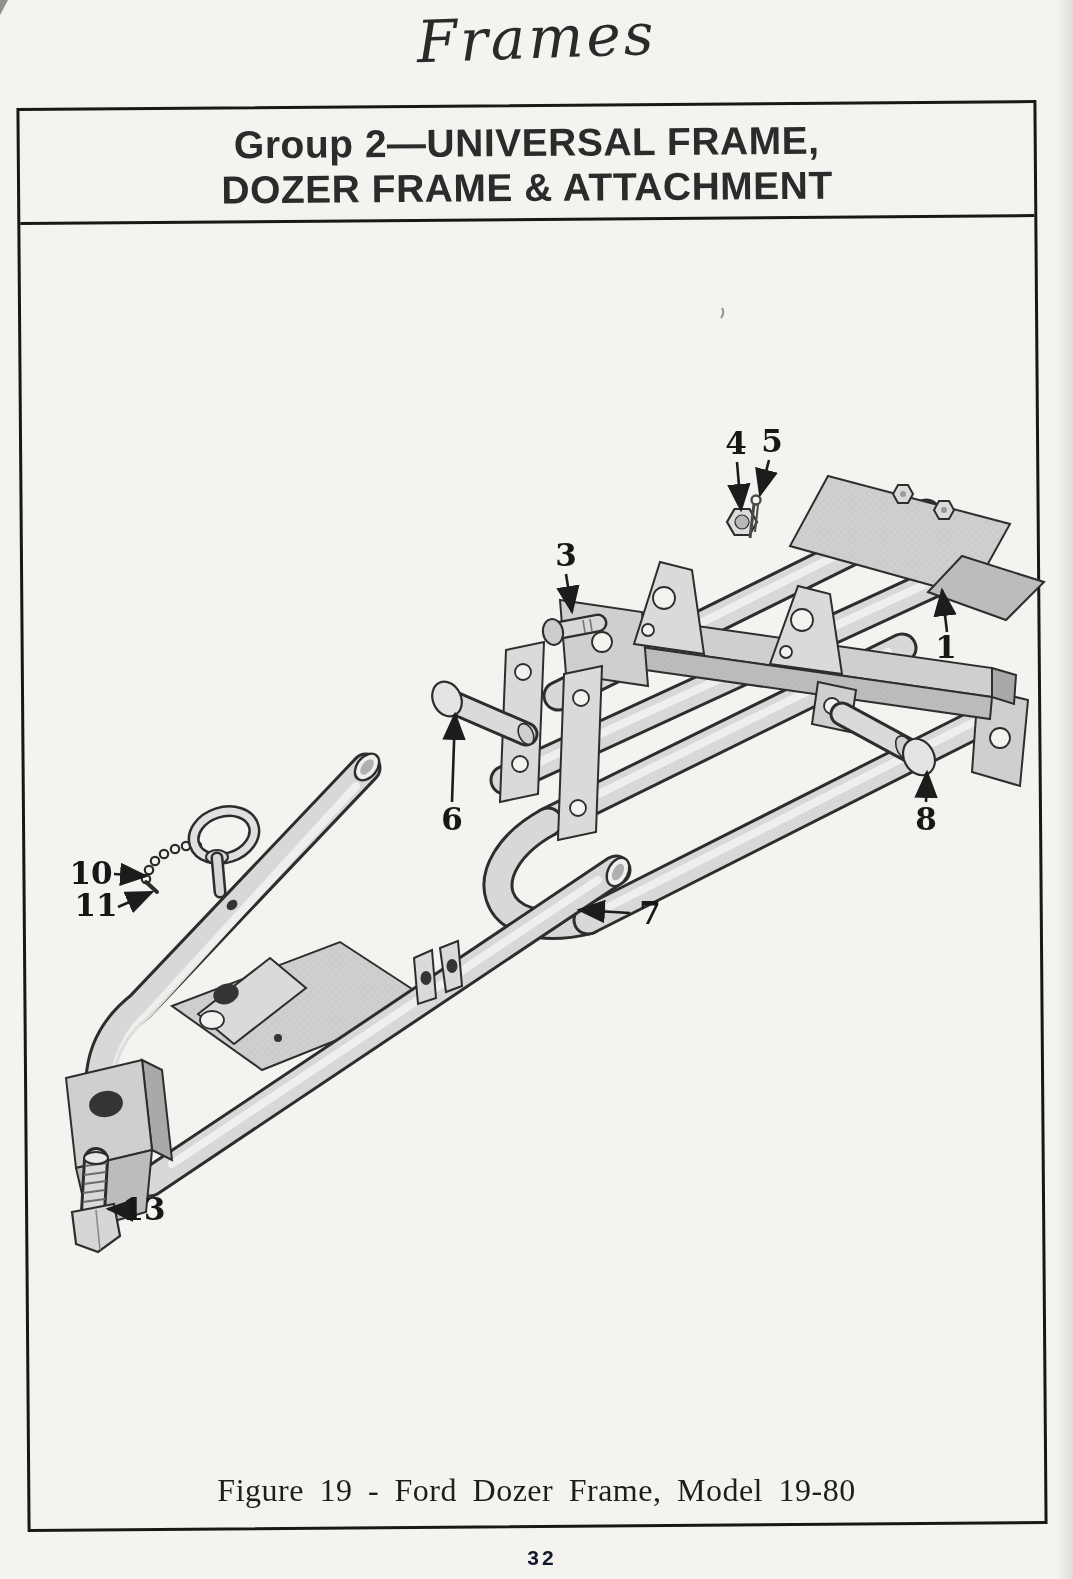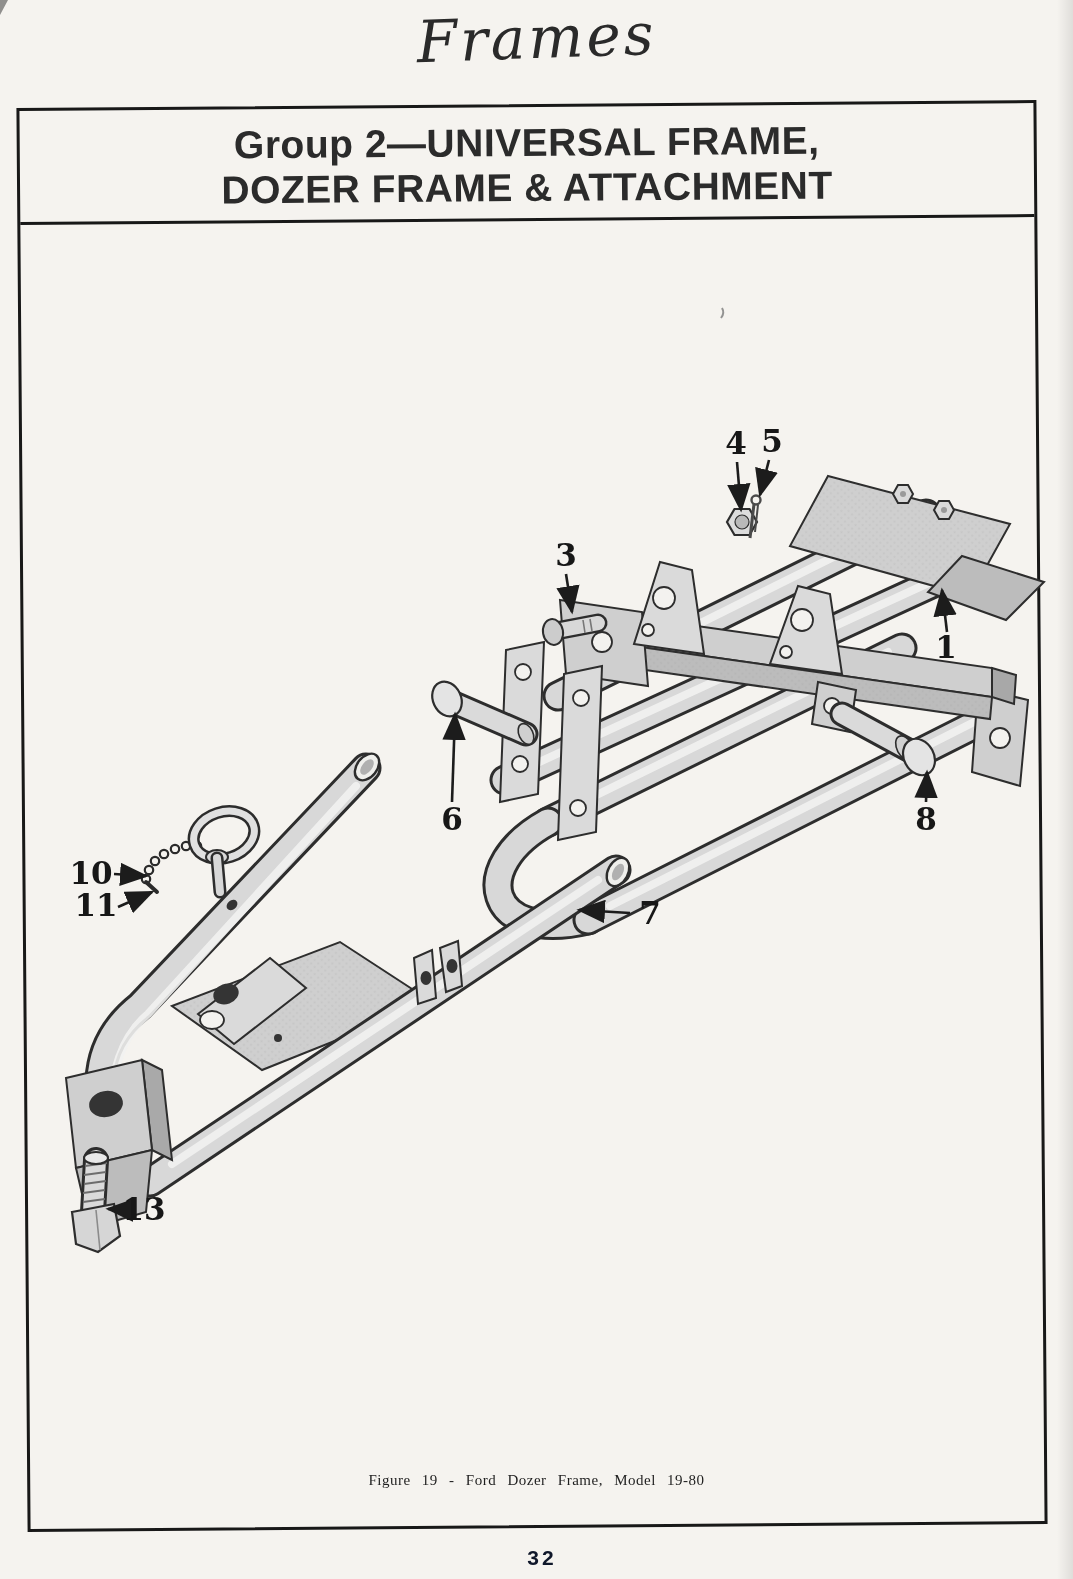--- a/index.html
+++ b/index.html
@@ -30,21 +30,21 @@
   .box-header{
     height:114px;border-bottom:3px solid #181818;box-sizing:border-box;
     text-align:center;padding-top:13px;
   }
   .title-line{
     font-weight:bold;font-size:39px;line-height:45px;letter-spacing:0.5px;
     color:#2b2b2b;
   }
   .figure-caption{
     position:absolute;left:0;top:1472px;width:100%;text-align:center;
-    font-family:"Liberation Serif",serif;font-size:15px;color:#1e1e1e;
+    font-family:"Liberation Serif",serif;font-size:32px;color:#1e1e1e;
     word-spacing:7px;letter-spacing:0.5px;
   }
   .page-number{
     position:absolute;left:472px;top:1546px;width:140px;text-align:center;
     font-size:21px;font-weight:600;letter-spacing:3px;color:#0f172a;
   }
   svg.diagram{position:absolute;left:0;top:0;z-index:5;}
   
   .tO{stroke:#2d2d2d;stroke-width:31;fill:none;stroke-linecap:round;stroke-linejoin:round}
   .tI{stroke:#d8d8d8;stroke-width:25;fill:none;stroke-linecap:round;stroke-linejoin:round}

